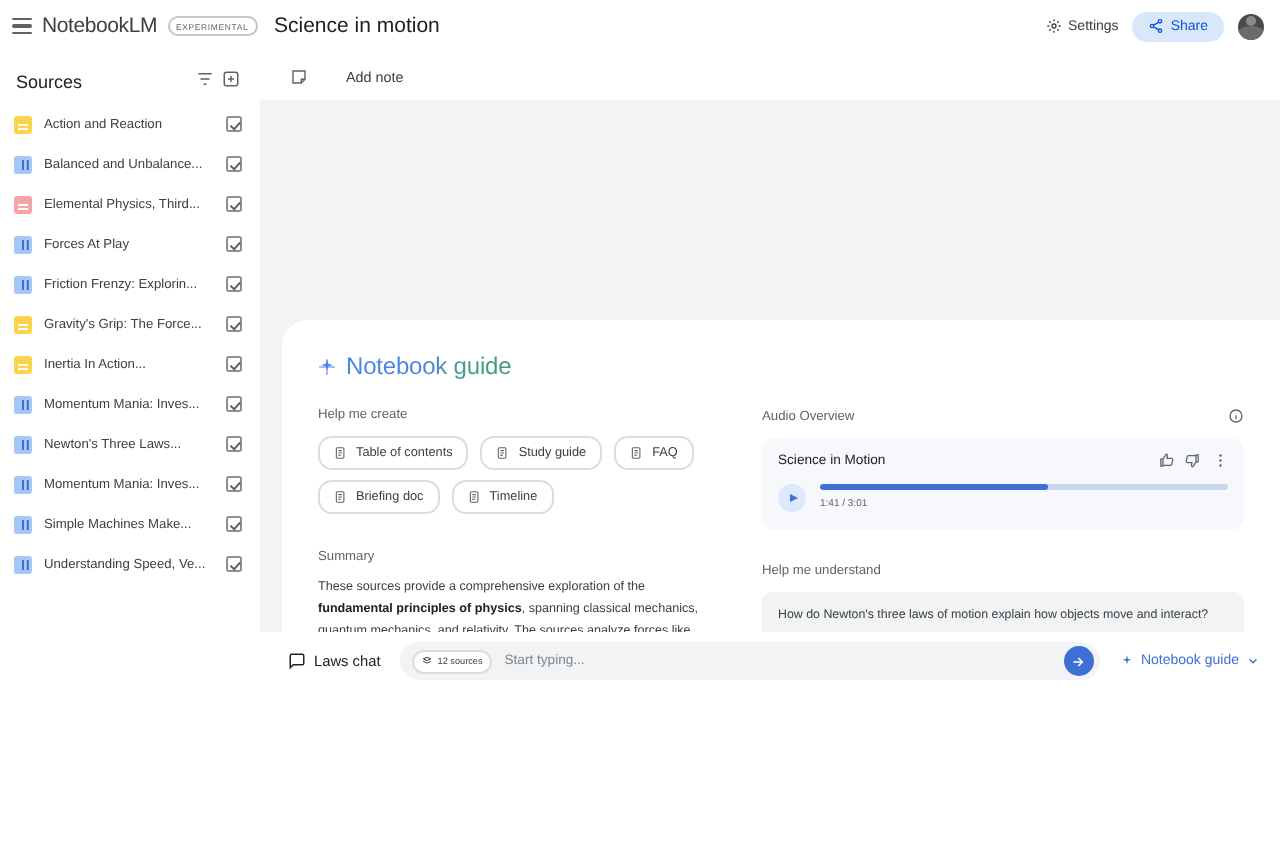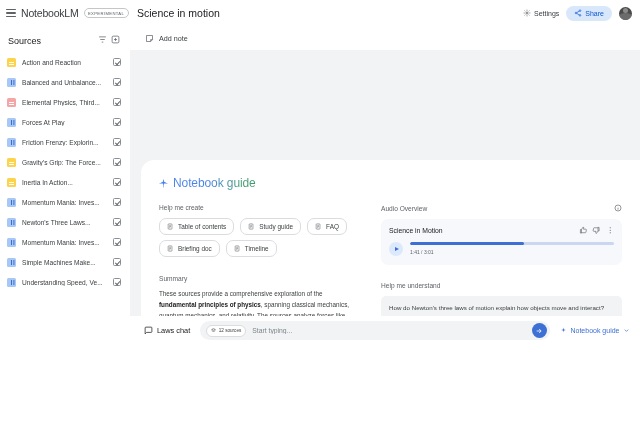--- a/index.html
+++ b/index.html
@@ -55,21 +55,21 @@
   .src-name { flex:1; font-size:6.6px; color:#3c4043; white-space:nowrap; overflow:hidden; text-overflow:ellipsis; }
   .src-check { width:8px; height:8px; border:1px solid #8b8f94; border-radius:1.5px; flex:0 0 8px; position:relative; cursor:pointer; }
   .src-check::after {
     content:""; position:absolute; left:2px; top:0.5px; width:2.4px; height:4.4px;
     border:solid #5f6368; border-width:0 1px 1px 0; transform: rotate(42deg);
   }
 
   
   .main { flex:1; background:#f1f3f4; display:flex; flex-direction:column; min-width:0; }
   .main-toolbar { height: 24px; flex:0 0 24px; display:flex; align-items:center; padding-left: 10px; background:#fff; }
-  .addnote { display:flex; align-items:center; gap:5px; font-size:7.2px; color:#3c4043; cursor:pointer; padding: 3px 5px; border-radius:4px; }
+  .addnote { display:flex; align-items:center; gap:19px; font-size:7.2px; color:#3c4043; cursor:pointer; padding: 3px 5px; border-radius:4px; }
   .main-scroll { flex:1; background:#f1f3f4; position:relative; overflow:hidden; padding: 0 0 0 0; }
 
   .guide-card {
     position:absolute; left:11px; right:0px; top: 110px; bottom:0;
     background:#fff; border-radius: 13px 0 0 0;
     padding: 16px 18px 0 18px;
     overflow:hidden;
   }
   .guide-title-row { display:flex; align-items:center; gap:5px; margin-bottom: 14px; }
   .guide-title {

